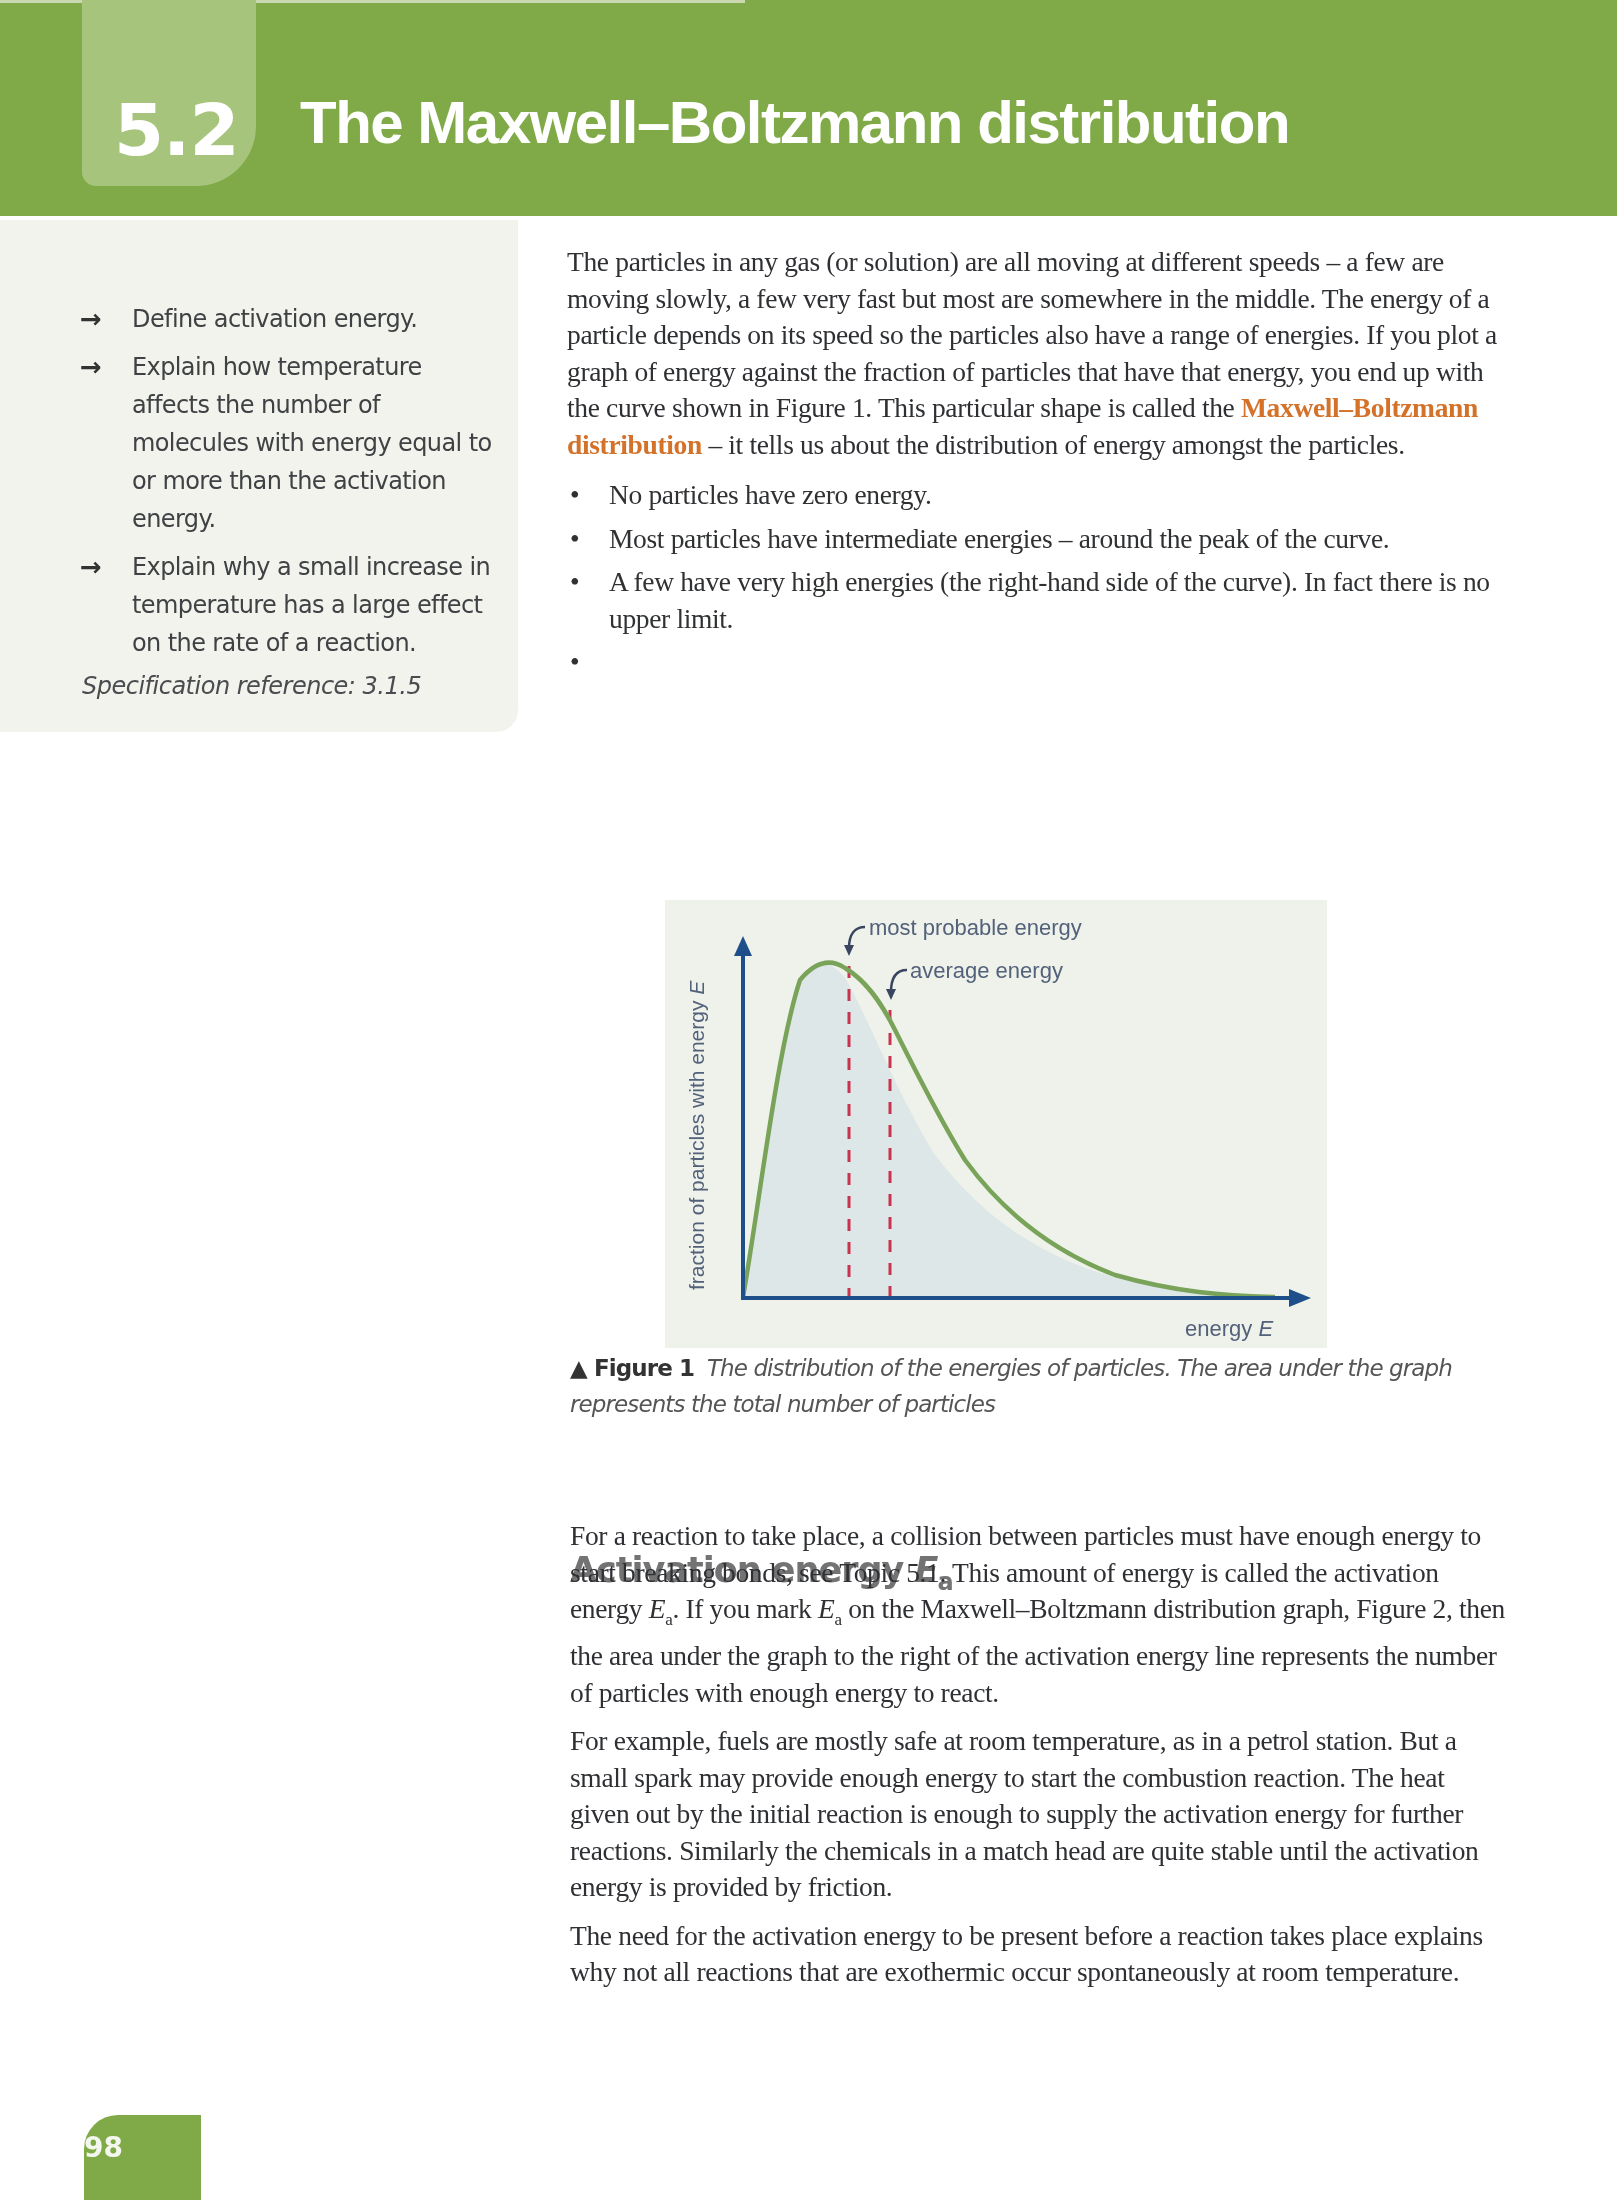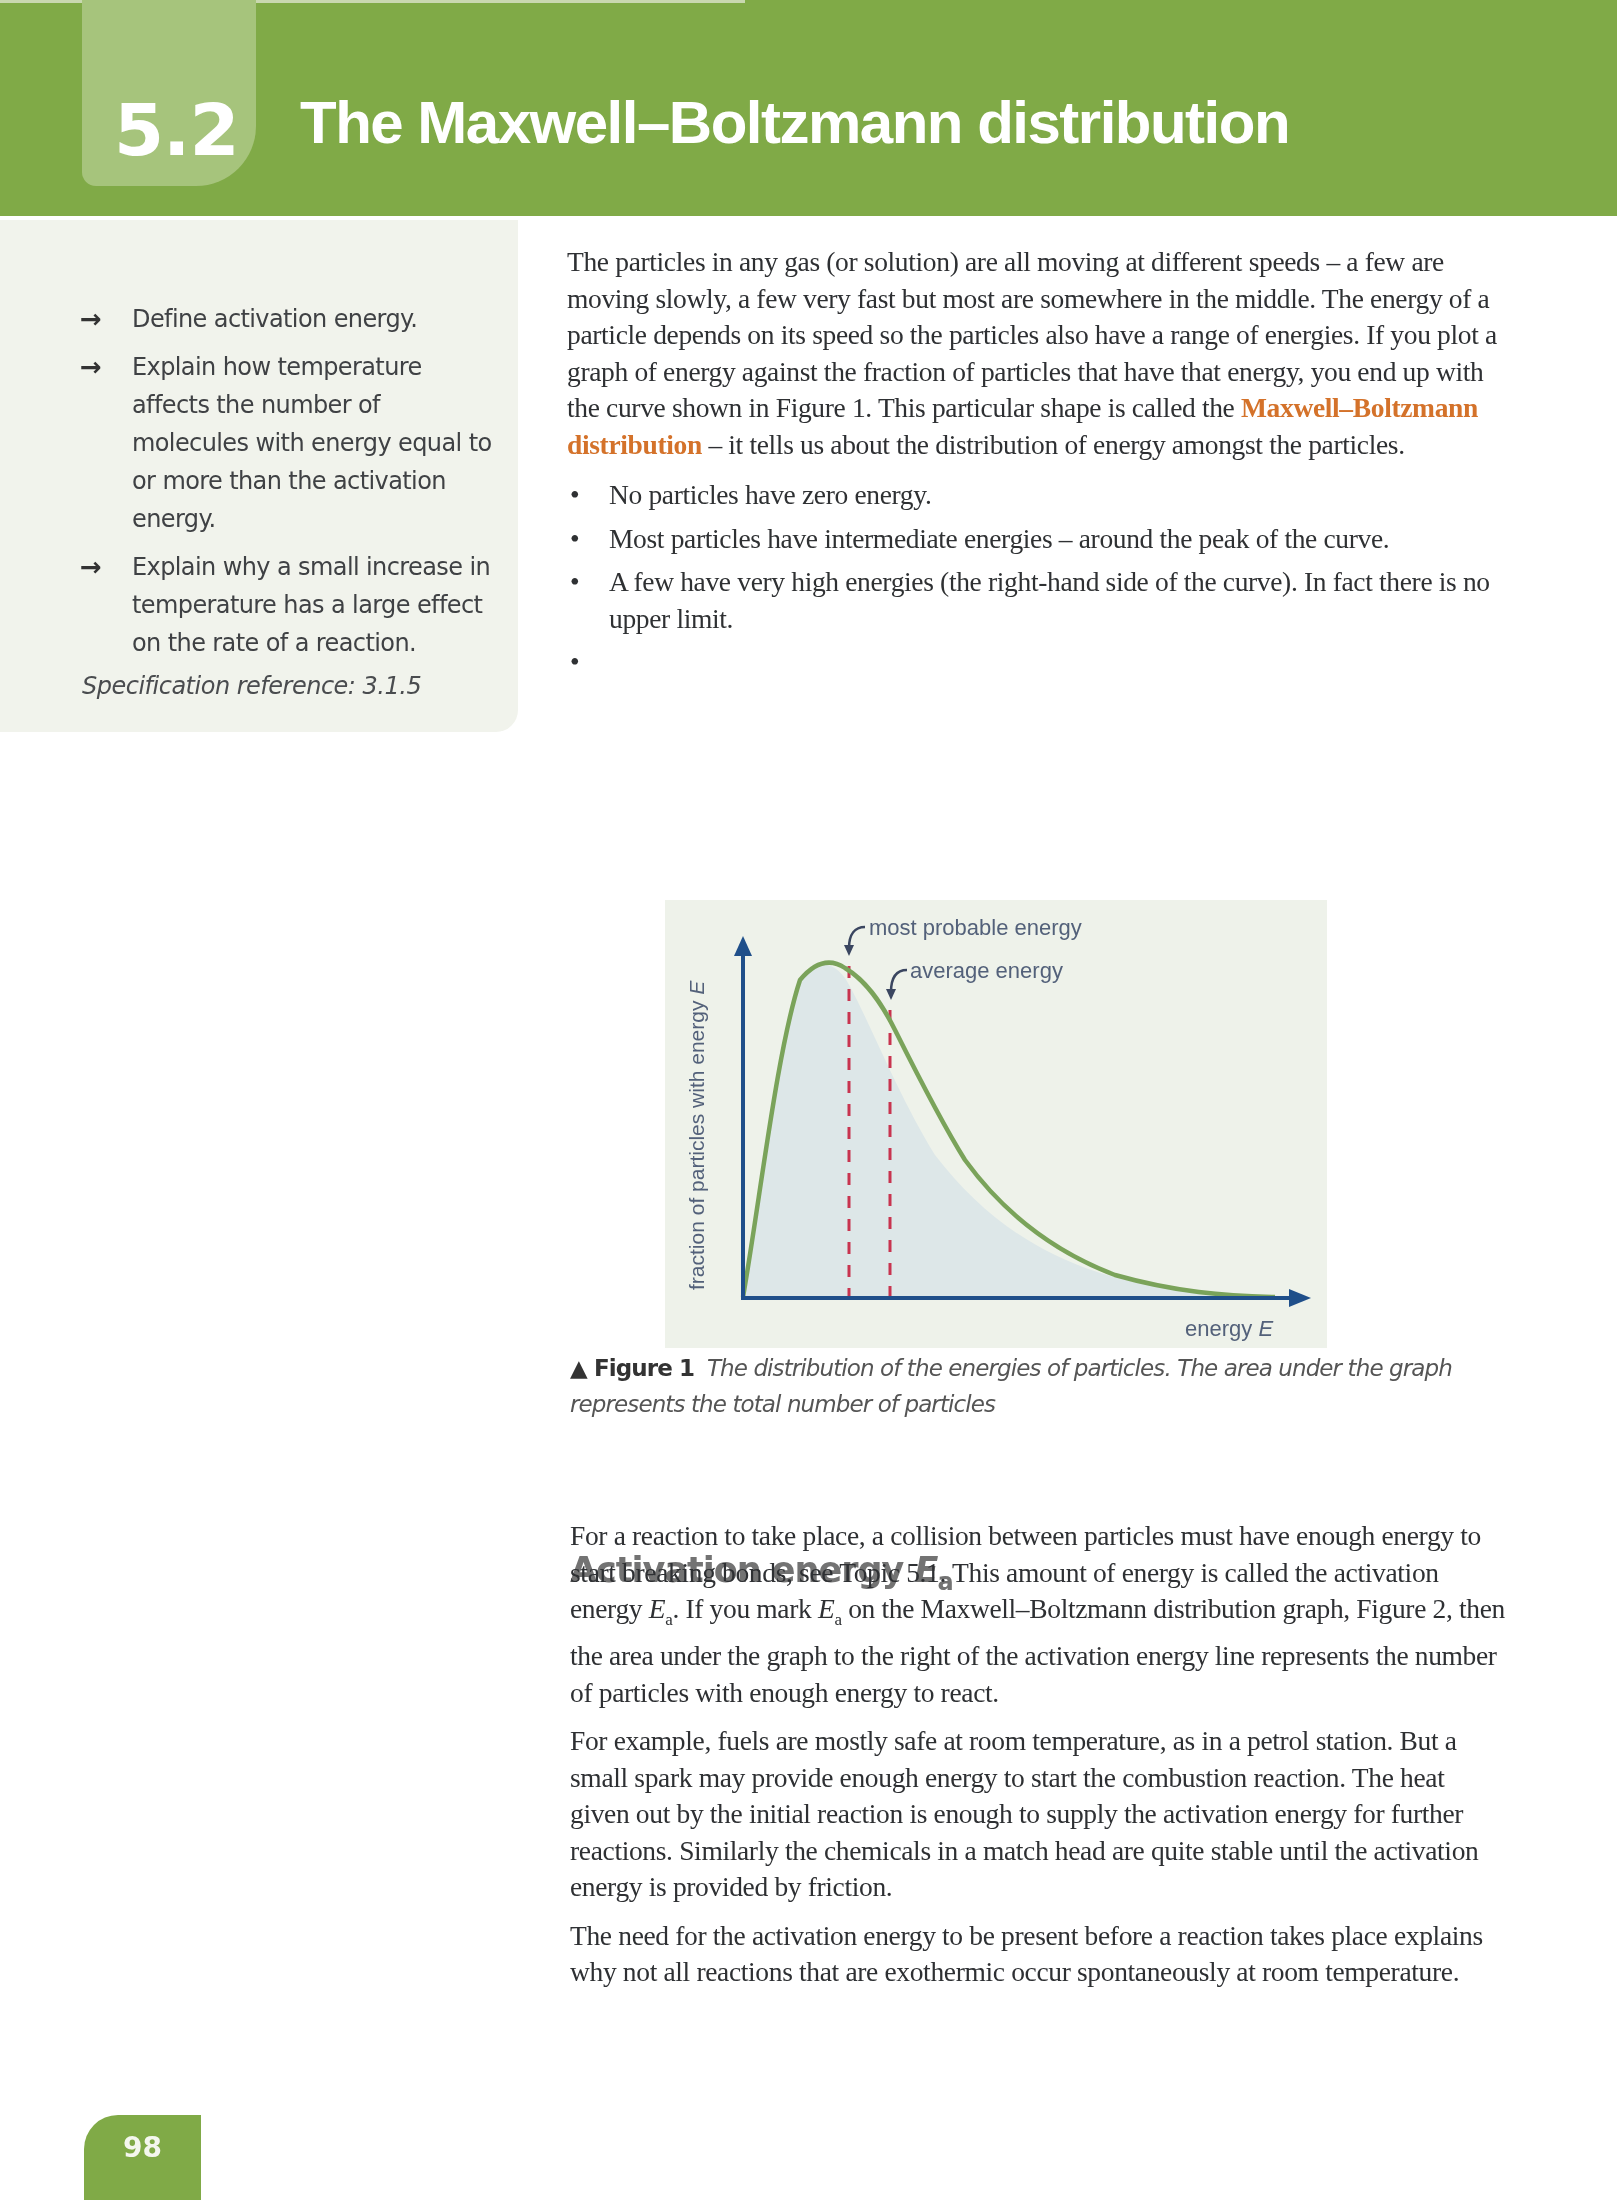--- a/index.html
+++ b/index.html
@@ -87,21 +87,21 @@
     }
     .subheading sub { font-size: 24px; }
     .section2 { position: absolute; left: 570px; top: 1518px; width: 940px; }
     .section2 .para sub { font-size: 17px; font-style: normal; }
 
     .page-number-tab {
       position: absolute; left: 84px; top: 2115px; width: 117px; height: 85px;
       background: #80aa47; border-radius: 34px 0 0 0;
     }
     .page-number {
-      position: absolute; left: 0; top: 16px; width: 117px; text-align: center;
+      position: absolute; left: 0; top: 16px; width: 117px; 
       font-family: "DejaVu Sans", sans-serif; font-weight: bold; font-size: 28px; color: #f4f7ee;
     }
   </style>
 </head>
 <body>
 
 <div class="header">
   <div class="header-topline"></div>
   <div class="section-tab"></div>
   <div class="section-number">5.2</div>

